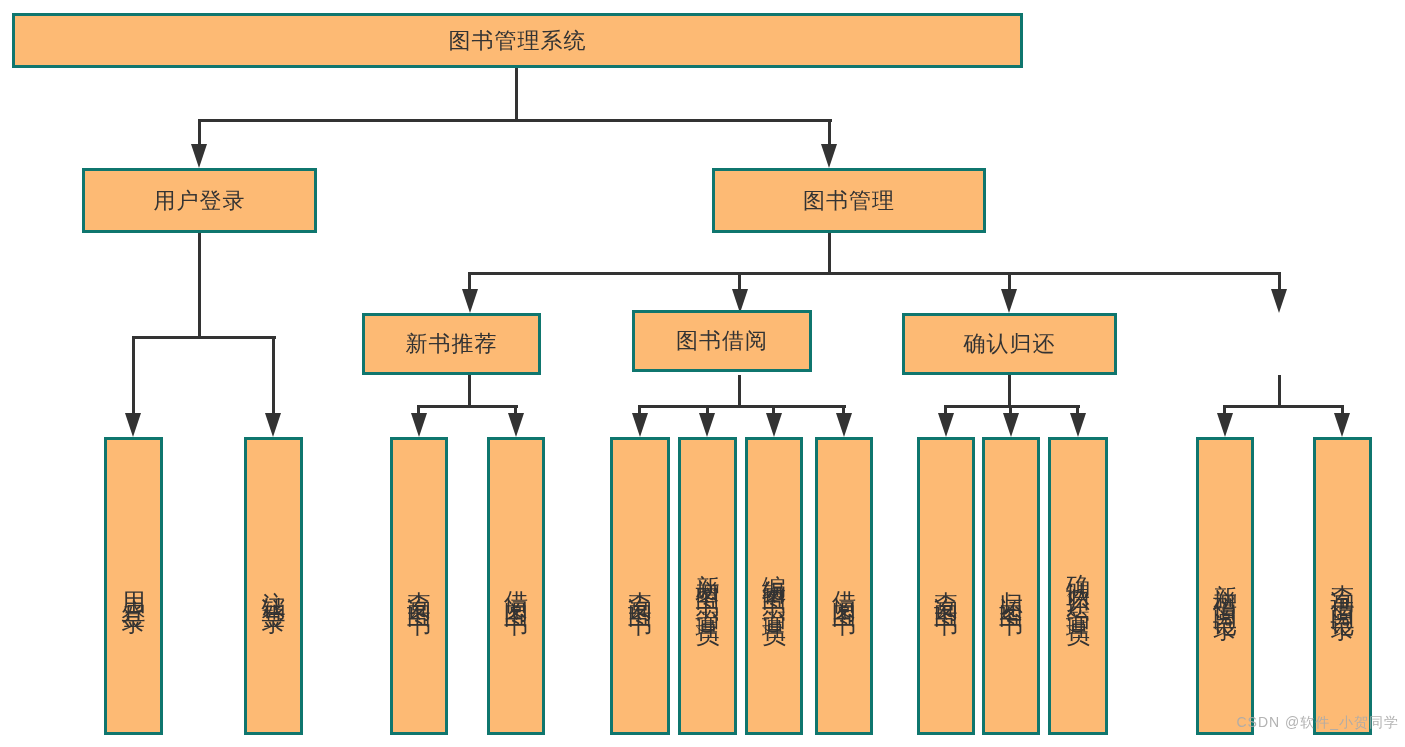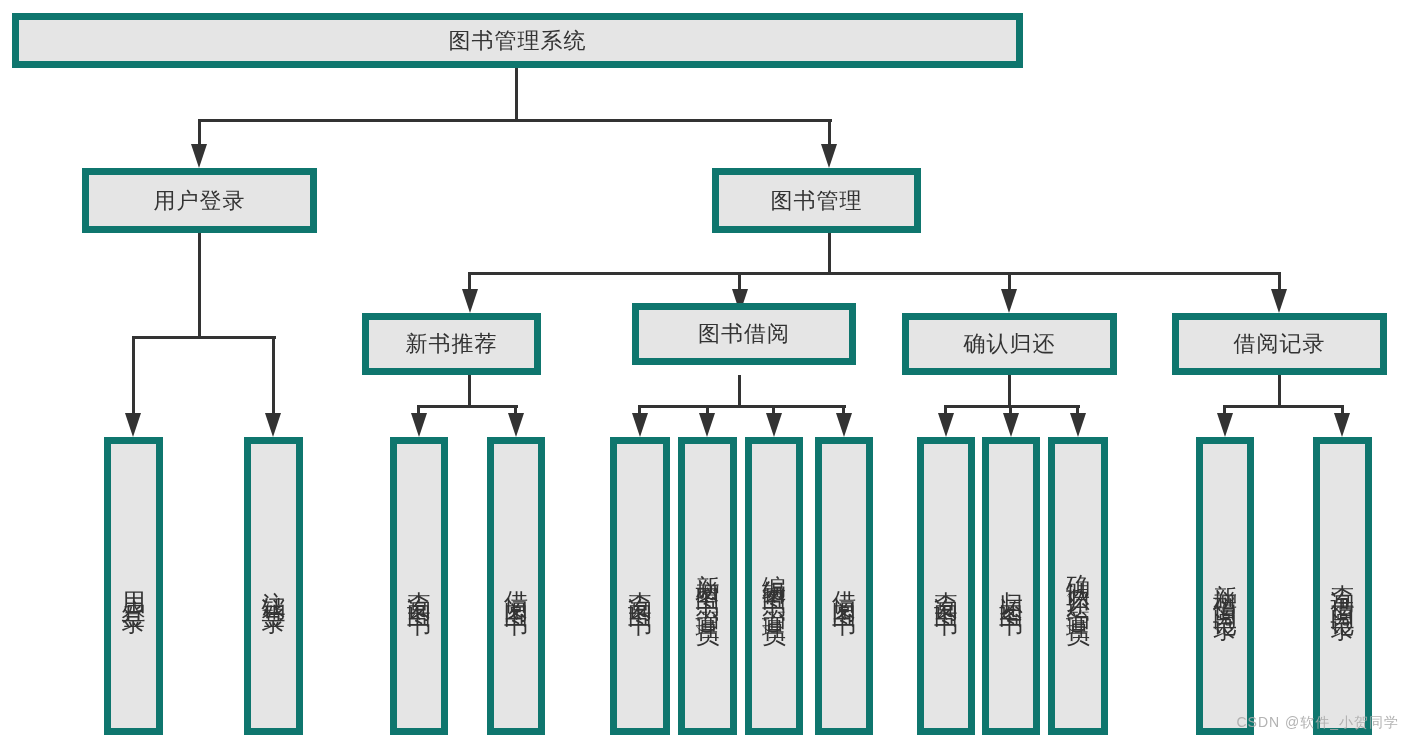--- a/index.html
+++ b/index.html
@@ -8,22 +8,22 @@
     width: 1405px;
     height: 747px;
     background: #ffffff;
     overflow: hidden;
     font-family: "Liberation Sans", sans-serif;
     color: #333333;
   }
   .box {
     position: absolute;
     box-sizing: border-box;
-    border: 7px solid #0f766e;
-    background: #e5e5e5;
+    border: 3px solid #0f766e;
+    background: #fdba74;
     display: flex;
     align-items: center;
     justify-content: center;
     color: #333333;
   }
   .hbox {
     font-size: 22px;
     letter-spacing: 1px;
     white-space: nowrap;
   }
@@ -64,44 +64,43 @@
   <div class="box hbox" style="left:12px;top:13px;width:1011px;height:55px">图书管理系统</div>
 
   <div class="vline" style="left:515px;top:68px;height:54px"></div>
   <div class="hline" style="left:198px;top:119px;width:634px"></div>
   <div class="vline" style="left:198px;top:119px;height:28px"></div>
   <div class="arrow" style="left:191px;top:144px"></div>
   <div class="vline" style="left:828px;top:119px;height:28px"></div>
   <div class="arrow" style="left:821px;top:144px"></div>
 
   <div class="box hbox" style="left:82px;top:168px;width:235px;height:65px">用户登录</div>
-  <div class="box hbox" style="left:712px;top:168px;width:209px;height:65px">图书管理</div>
+  <div class="box hbox" style="left:712px;top:168px;width:274px;height:65px">图书管理</div>
 
   <div class="vline" style="left:198px;top:233px;height:104px"></div>
   <div class="hline" style="left:132px;top:336px;width:144px"></div>
   <div class="vline" style="left:132px;top:336px;height:79px"></div>
   <div class="arrow" style="left:125px;top:413px"></div>
   <div class="vline" style="left:272px;top:336px;height:79px"></div>
   <div class="arrow" style="left:265px;top:413px"></div>
 
   <div class="vline" style="left:828px;top:233px;height:41px"></div>
   <div class="hline" style="left:468px;top:272px;width:813px"></div>
   <div class="vline" style="left:468px;top:272px;height:19px"></div>
   <div class="arrow" style="left:462px;top:289px"></div>
   <div class="vline" style="left:738px;top:272px;height:19px"></div>
   <div class="arrow" style="left:732px;top:289px"></div>
   <div class="vline" style="left:1008px;top:272px;height:19px"></div>
   <div class="arrow" style="left:1001px;top:289px"></div>
   <div class="vline" style="left:1278px;top:272px;height:19px"></div>
   <div class="arrow" style="left:1271px;top:289px"></div>
 
   <div class="box hbox" style="left:362px;top:313px;width:179px;height:62px">新书推荐</div>
-  <div class="box hbox" style="left:632px;top:303px;width:224px;height:62px">图书借阅</div>
+  <div class="box hbox" style="left:632px;top:310px;width:180px;height:62px">图书借阅</div>
   <div class="box hbox" style="left:902px;top:313px;width:215px;height:62px">确认归还</div>
-  <div class="box hbox" style="left:1172px;top:313px;width:215px;height:62px">借阅记录</div>
 
   <div class="vline" style="left:468px;top:375px;height:32px"></div>
   <div class="hline" style="left:417px;top:405px;width:101px"></div>
   <div class="vline" style="left:417px;top:405px;height:10px"></div>
   <div class="arrow" style="left:411px;top:413px"></div>
   <div class="vline" style="left:514px;top:405px;height:10px"></div>
   <div class="arrow" style="left:508px;top:413px"></div>
 
   <div class="vline" style="left:738px;top:375px;height:32px"></div>
   <div class="hline" style="left:638px;top:405px;width:208px"></div>

